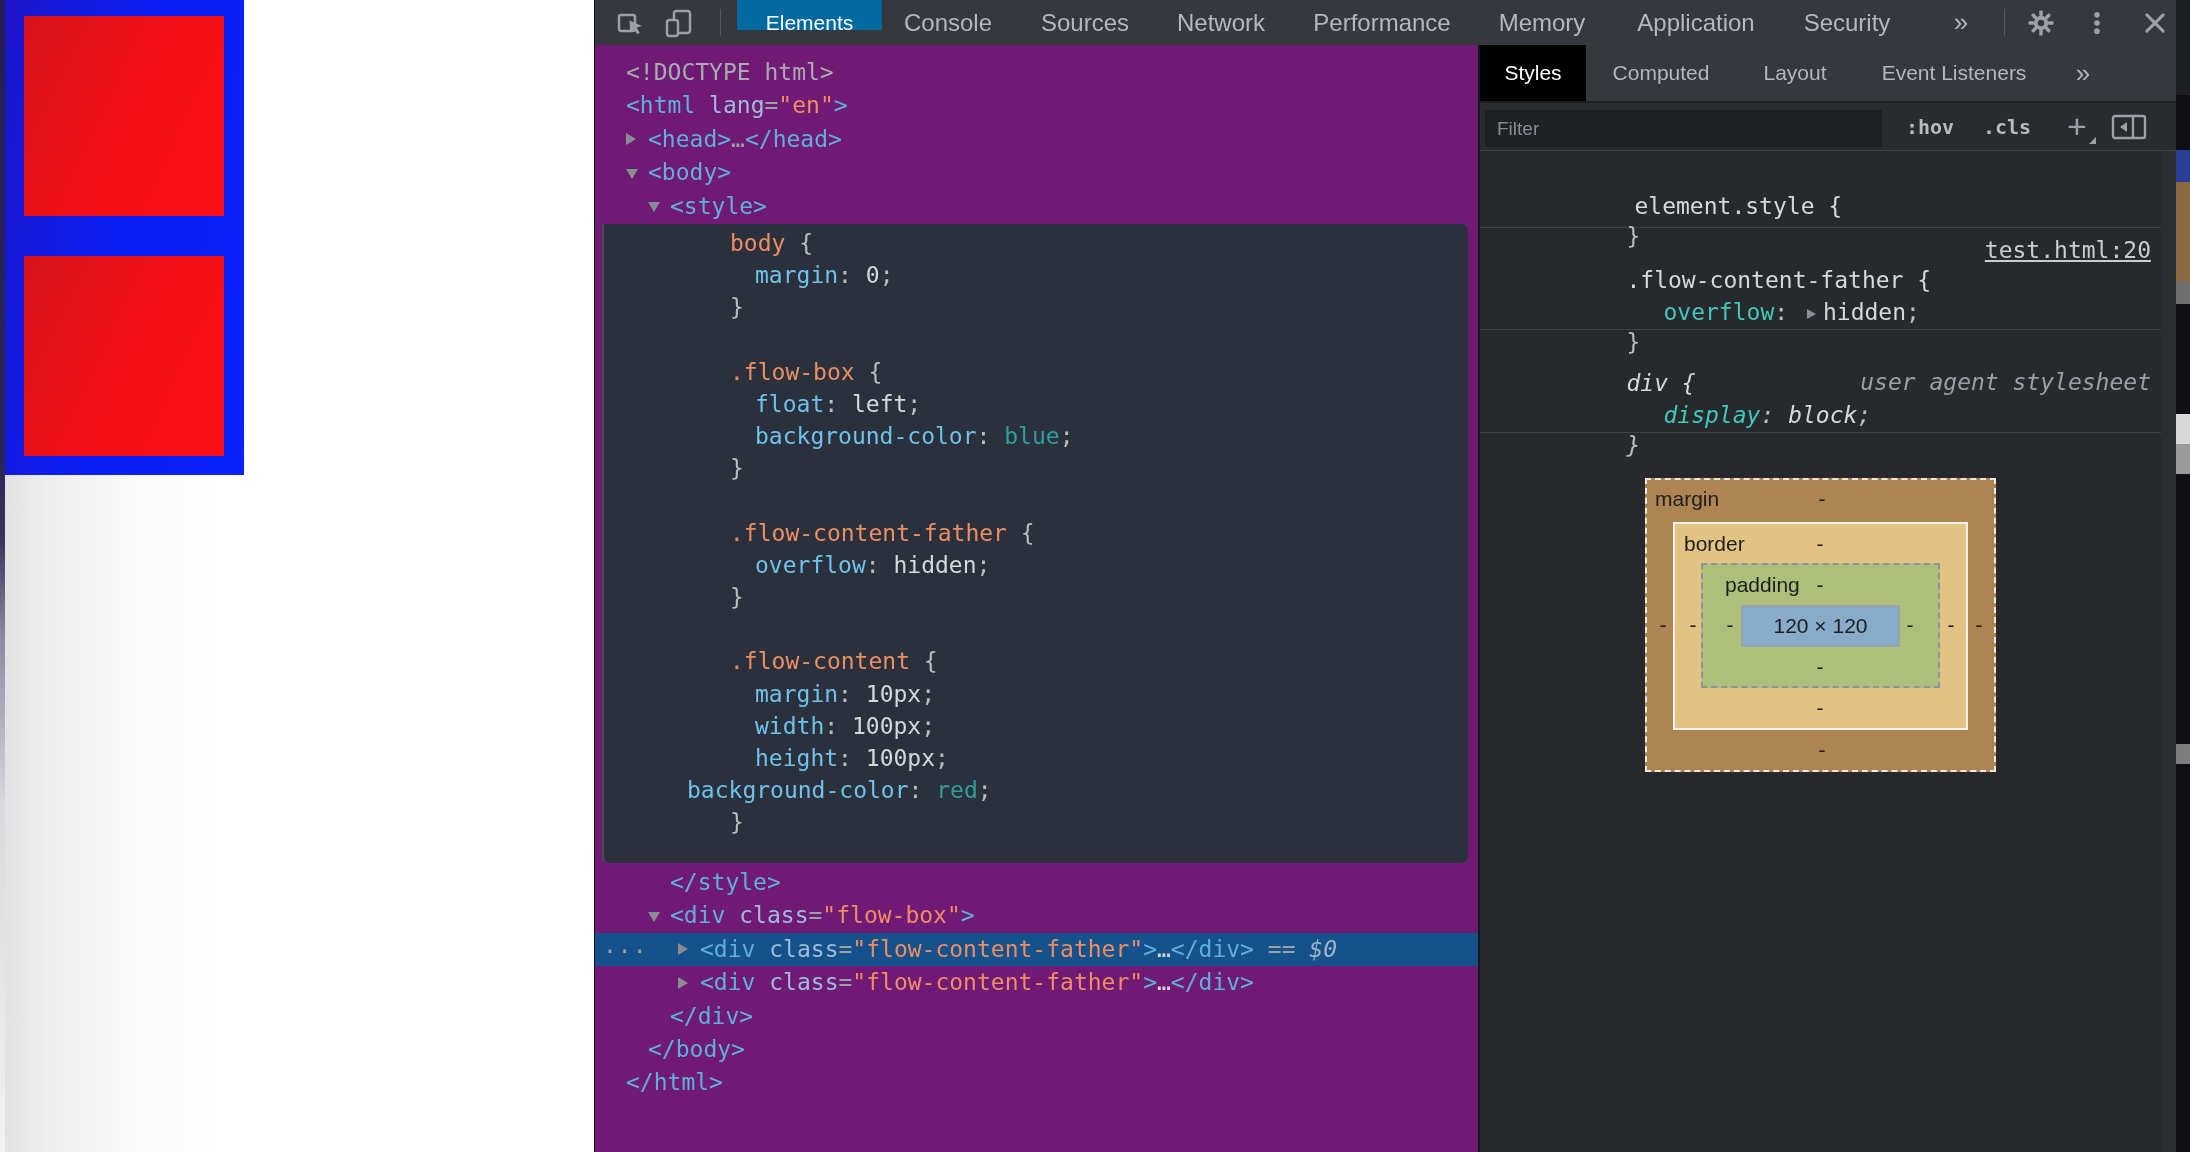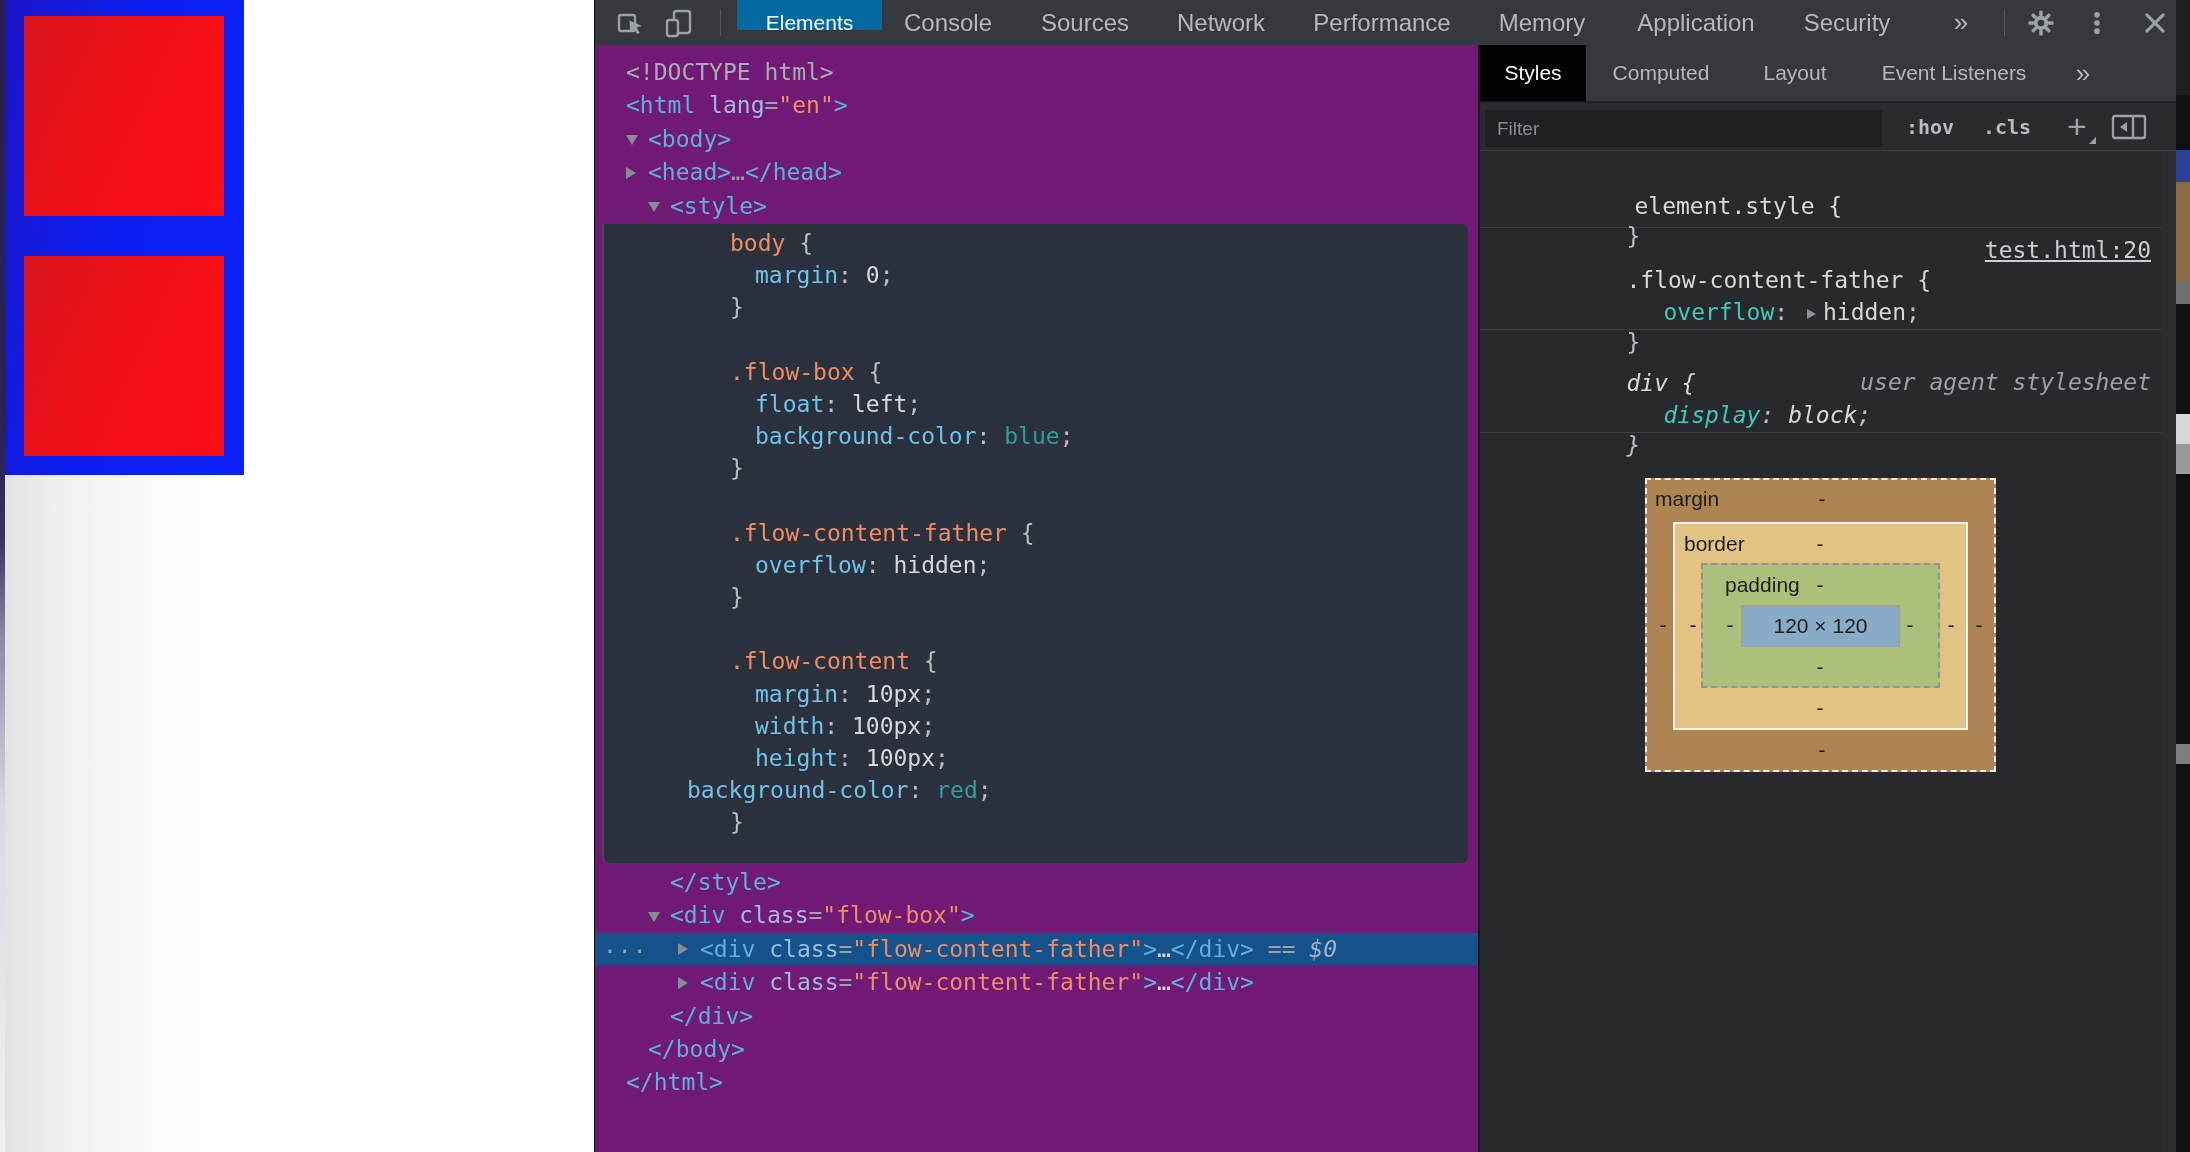--- a/index.html
+++ b/index.html
@@ -146,22 +146,22 @@
       </svg>
       <svg class="tb-ic" style="left:1546px;top:9px;width:28px;height:28px;" viewBox="0 0 24 24">
         <path d="M5 5 L19 19 M19 5 L5 19" stroke="#9ba1a6" stroke-width="2.6" stroke-linecap="round"></path>
       </svg>
     </div>
 
     <div id="elements-panel" class="abs">
       <div id="tree-top" class="abs">
           <div class="trow" style="line-height: 33.4px; height: 33.4px; padding-left: 31px;"><span class="tk-doc">&lt;!DOCTYPE html&gt;</span></div>
           <div class="trow" style="line-height: 33.4px; height: 33.4px; padding-left: 31px;"><span class="tk-tag">&lt;html</span><span class="tk-attr"> lang</span><span class="tk-gray">=</span><span class="tk-val">"en"</span><span class="tk-tag">&gt;</span></div>
+          <div class="trow" style="line-height: 33.4px; height: 33.4px; padding-left: 53px;"><span class="arr closed" style="left: 31px;"></span><span class="tk-tag">&lt;head&gt;</span><span class="tk-gray">…</span><span class="tk-tag">&lt;/head&gt;</span></div>
           <div class="trow" style="line-height: 33.4px; height: 33.4px; padding-left: 53px;"><span class="arr open" style="left: 31px;"></span><span class="tk-tag">&lt;body&gt;</span></div>
-          <div class="trow" style="line-height: 33.4px; height: 33.4px; padding-left: 53px;"><span class="arr closed" style="left: 31px;"></span><span class="tk-tag">&lt;head&gt;</span><span class="tk-gray">…</span><span class="tk-tag">&lt;/head&gt;</span></div>
           <div class="trow" style="line-height: 33.4px; height: 33.4px; padding-left: 75px;"><span class="arr open" style="left: 53px;"></span><span class="tk-tag">&lt;style&gt;</span></div>
         </div>
       <div id="css-block" class="abs">
           <div class="trow" style="line-height: 32.2px; height: 32.2px; padding-left: 126px;"><span class="tk-csel">body</span><span class="tk-pun"> {</span></div>
           <div class="trow" style="line-height: 32.2px; height: 32.2px; padding-left: 151px;"><span class="tk-prop">margin</span><span class="tk-pun">: </span><span class="tk-pval">0</span><span class="tk-pun">;</span></div>
           <div class="trow" style="line-height: 32.2px; height: 32.2px; padding-left: 126px;"><span class="tk-pun">}</span></div>
           <div class="trow" style="line-height: 32.2px; height: 32.2px; padding-left: 126px;"></div>
           <div class="trow" style="line-height: 32.2px; height: 32.2px; padding-left: 126px;"><span class="tk-csel">.flow-box</span><span class="tk-pun"> {</span></div>
           <div class="trow" style="line-height: 32.2px; height: 32.2px; padding-left: 151px;"><span class="tk-prop">float</span><span class="tk-pun">: </span><span class="tk-pval">left</span><span class="tk-pun">;</span></div>
           <div class="trow" style="line-height: 32.2px; height: 32.2px; padding-left: 151px;"><span class="tk-prop">background-color</span><span class="tk-pun">: </span><span class="tk-kw">blue</span><span class="tk-pun">;</span></div>

